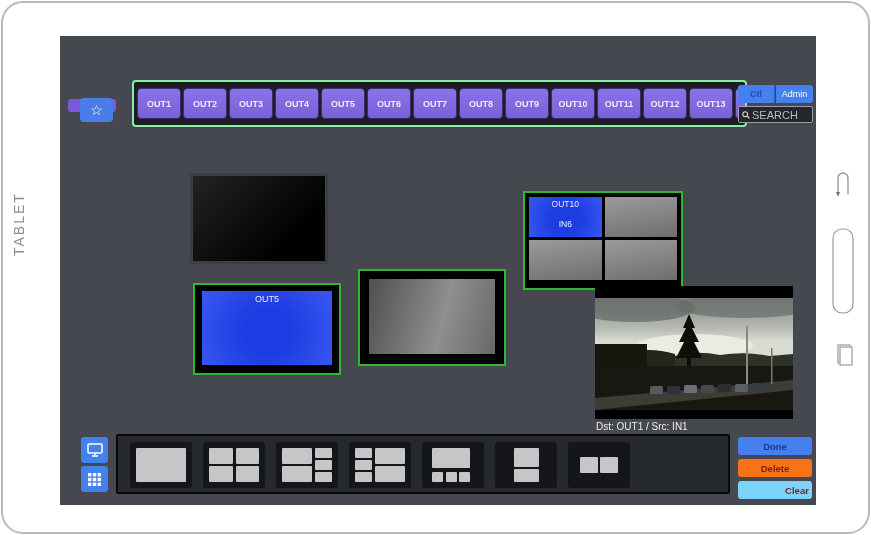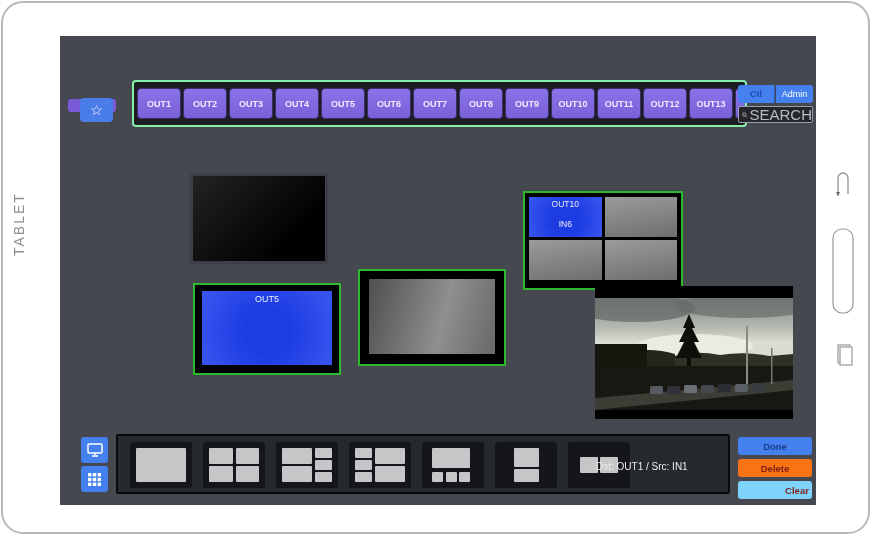--- a/index.html
+++ b/index.html
@@ -26,42 +26,42 @@
   .ws-icon i { display:block; height:1.5px; background:#777; }
 
   
   .dst-pill { position:absolute; left:8px; top:46px; width:48px; height:13px; background:#7a5ad6; border-radius:3px; color:#fff; font-size:9px; font-weight:bold; text-align:right; padding-right:5px; line-height:13px;margin-top:17px; }
   .star-btn { position:absolute; left:20px; top:62px; width:33px; height:24px; background:#4a7de8; border:none; border-radius:4px; color:#fff; font-size:14px; line-height:22px; text-align:center; }
   .outputs-wrap { position:absolute; left:60px; top:44px; width:615px; height:47px; background:#1b1d22; border:2px solid #86efac; border-radius:4px; display:flex; align-items:center; padding-left:2px; overflow:hidden;margin-left:12px; }
   .out-btn { flex:0 0 44px; height:31px; margin:0 1px; background:linear-gradient(180deg,#8a72e8,#7a61d8); border:1px solid #3b2f6e; border-radius:4px; color:#efeaff; font-size:9px; font-weight:600; font-family:inherit; }
   .ctl-btn, .edit-btn { position:absolute; top:49px; width:37px; height:18px; background:#4480ee; border:none; font-size:9px; font-family:inherit; }
   .ctl-btn { left:678px; border-radius:3px 0 0 3px; color:#1f4bb0; font-weight:bold; border-right:1px solid #2a5cc0; }
   .edit-btn { left:716px; border-radius:0 3px 3px 0; color:#fff; }
-  .search-box { position:absolute; left:678px; top:70px; width:75px; height:17px; background:#24262b; border:1px solid #9aa0a8; border-radius:2px; display:flex; align-items:center; padding-left:3px; gap:2px; color:#b8bcc2; font-size:15px; }
+  .search-box { position:absolute; left:678px; top:70px; width:75px; height:17px; background:#24262b; border:1px solid #9aa0a8; border-radius:2px; display:flex; align-items:center; padding-left:3px; gap:2px; color:#b8bcc2; font-size:11px; }
 
   
   .monitor { position:absolute; }
   .blank-mon { left:130px; top:137px; width:138px; height:91px; border:3px solid #3c3f45; border-radius:2px; background:linear-gradient(135deg,#232323,#000 75%); }
   .green-mon { border:2px solid #2eb82e; background:#000; }
   .out10-mon { left:463px; top:155px; width:160px; height:99px; padding:4px 4px 8px 4px; display:grid; grid-template-columns:1fr 1fr; grid-template-rows:1fr 1fr; gap:3px; }
   .quad { background:linear-gradient(170deg,#9b9b9b,#6e6e6e); }
   .quad.active { background:radial-gradient(circle at 50% 55%, #1d3ce2 35%, #3a58f0 100%); color:#e8ecff; font-size:8.5px; text-align:center; display:flex; flex-direction:column; }
   .quad.active .q-out { margin-top:2px; }
   .quad.active .q-in { margin-top:10px; }
   .out5-mon { left:133px; top:247px; width:148px; height:92px; padding:6px 7px 8px 7px; }
   .out5-screen { width:100%; height:100%; background:radial-gradient(circle at 50% 55%, #1d3ce2 30%, #3a58f0 100%); color:#e8ecff; font-size:9px; text-align:center; }
   .out5-screen .m-out { padding-top:3px; }
   .out5-screen .m-in { padding-top:22px; }
   .gray-mon { left:298px; top:233px; width:148px; height:97px; padding:8px 9px 10px 9px; }
   .gray-screen { width:100%; height:100%; background:linear-gradient(105deg,#4f4f4f,#8f8f8f 58%,#686868); }
 
   
   .preview { position:absolute; left:535px; top:250px; width:198px; height:133px; background:#000; z-index:6; }
   .preview svg { position:absolute; left:0; top:12px; }
-  .preview-caption { position:absolute; left:536px; top:385px; color:#eee; font-size:10px; z-index:6;margin-top:40px; }
+  .preview-caption { position:absolute; left:536px; top:385px; color:#eee; font-size:10px; z-index:6; }
 
   
   .tool-btn { position:absolute; left:21px; width:27px; height:26px; background:#4480ee; border:none; border-radius:3px; color:#fff; display:flex; align-items:center; justify-content:center; }
   .presets-wrap { position:absolute; left:56px; top:398px; width:614px; height:60px; background:#26292e; border:2px solid #0a0a0a; border-radius:2px; }
   .preset { position:absolute; top:6px; width:62px; height:46px; background:#141619; border-radius:3px; cursor:pointer; }
   .preset .inner { position:absolute; inset:6px; }
   .cell { position:absolute; background:#c4c6c8; border-radius:1px; }
   .act-btn { position:absolute; left:678px; width:74px; height:18px; border:none; border-radius:3px; font-size:9.5px; font-weight:bold; font-family:inherit; }
   .done { top:401px; background:#4480ee; color:#1b3c8f; }
   .del  { top:423px; background:#f97316; color:#7e1f18; }

